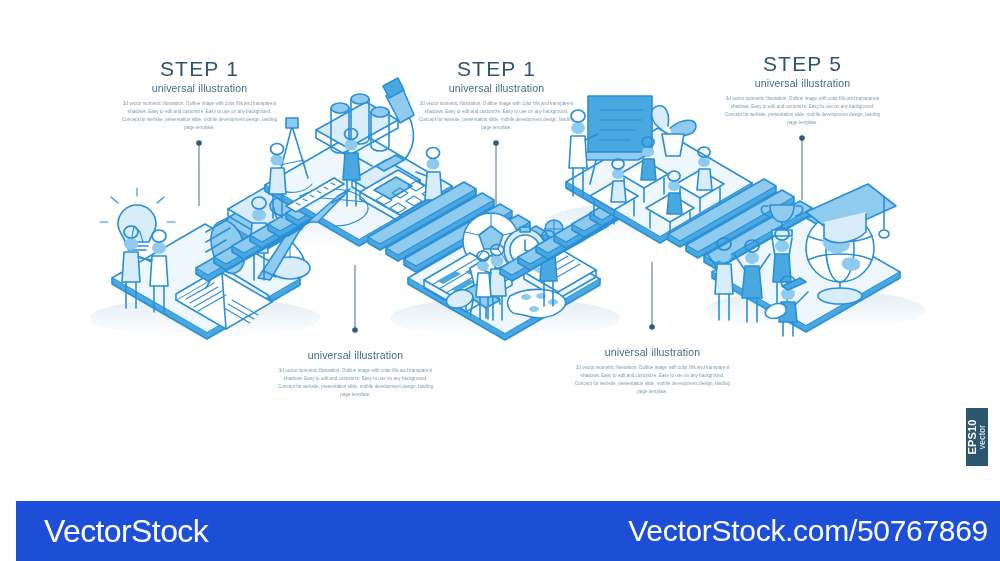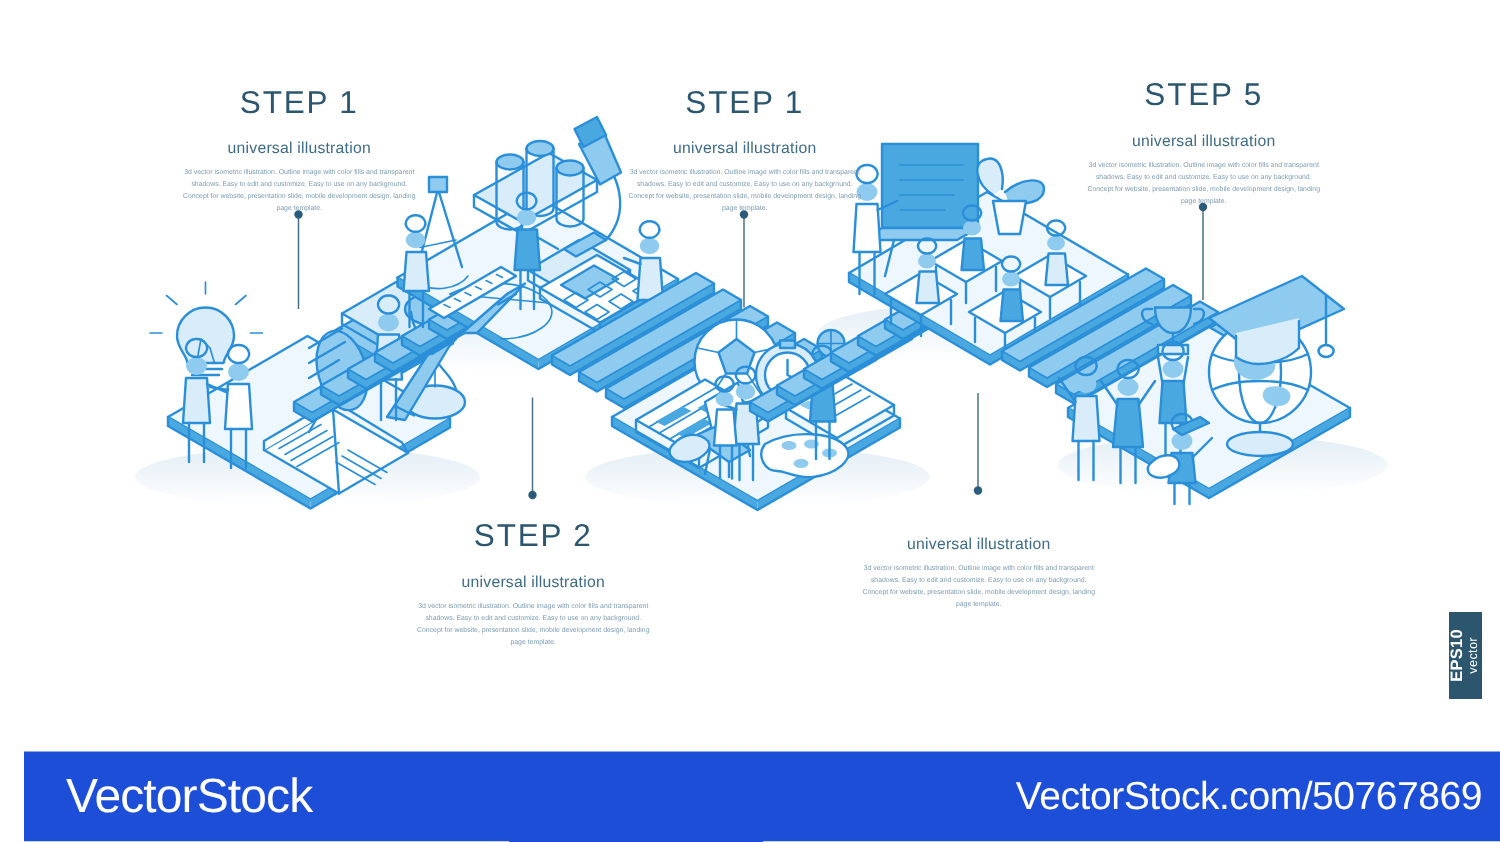--- a/index.html
+++ b/index.html
@@ -3,35 +3,35 @@
 <meta charset="utf-8">
 <style>
   * { margin:0; padding:0; box-sizing:border-box; }
   html,body { width:1000px; height:561px; background:#ffffff; }
   body { font-family:"Liberation Sans", sans-serif; overflow:hidden; position:relative; }
 
   #stage { position:absolute; left:0; top:0; width:1000px; height:478px; background:#ffffff;text-decoration:underline; }
 
   .step-label { position:absolute; text-align:center; width:185px; }
   .step-title { font-size:21px; font-weight:400; letter-spacing:1.2px; color:#2c566f; line-height:1.05; }
-  .step-sub { font-size:10.5px; color:#3f6c86; letter-spacing:.15px; margin-top:13px; }
+  .step-sub { font-size:10.5px; color:#3f6c86; letter-spacing:.15px; margin-top:2px; }
   .step-body { font-size:4.6px; line-height:1.72; color:#7b9bb0; margin-top:6px; padding:0 14px; text-align:center; }
 
   #brand { position:absolute; right:57px; bottom:18px; text-align:right; }
   .brand-title { font-size:26px; letter-spacing:.4px; color:#2f5d79; font-weight:400; line-height:1.05; }
   .brand-sub { font-size:13px; color:#4e7d97; margin-top:1px; letter-spacing:.2px; }
   #eps-badge { position:absolute; right:12px; bottom:12px; width:22px; height:58px; background:#2b566e;
     display:flex; align-items:center; justify-content:center; }
   #eps-badge .vtxt { transform:rotate(-90deg); white-space:nowrap; text-align:center; color:#ffffff; line-height:1.02; }
   #eps-badge .l1 { font-size:11px; font-weight:bold; letter-spacing:.2px; }
   #eps-badge .l2 { font-size:8.5px; letter-spacing:.2px; }
 
   #watermark { position:absolute; left:0; bottom:0; width:1000px; height:60px; background:#1d4ed8;margin-left:16px; }
   #wm-logo { position:absolute; left:28px; top:50%; transform:translateY(-50%); color:#fff; font-size:32px; letter-spacing:-.6px; }
-  #wm-url { position:absolute; right:28px; top:50%; transform:translateY(-50%); color:#fff; font-size:26px; letter-spacing:-.3px; }
+  #wm-url { position:absolute; right:28px; top:50%; transform:translateY(-50%); color:#fff; font-size:30px; letter-spacing:-.3px; }
 </style>
 </head>
 <body>
 
 <div id="stage">
 
   <svg width="1000" height="478" viewBox="0 0 1000 478" style="position:absolute;left:0;top:0;">
     <defs>
       <style>
         .st  { fill:none; stroke:#2a8fd8; stroke-width:1.6; stroke-linejoin:round; stroke-linecap:round; }
@@ -574,21 +574,20 @@
     </g>
   </svg>
 
   <div class="step-label" style="left:107px; top:58px;">
     <div class="step-title">STEP 1</div>
     <div class="step-sub">universal illustration</div>
     <div class="step-body">3d vector isometric illustration. Outline image with color fills and transparent shadows. Easy to edit and customize. Easy to use on any background. Concept for website, presentation slide, mobile development design, landing page template.</div>
   </div>
 
   <div class="step-label" style="left:263px; top:347px;">
-    <div class="step-title">STEP 2</div>
     <div class="step-sub">universal illustration</div>
     <div class="step-body">3d vector isometric illustration. Outline image with color fills and transparent shadows. Easy to edit and customize. Easy to use on any background. Concept for website, presentation slide, mobile development design, landing page template.</div>
   </div>
 
   <div class="step-label" style="left:404px; top:58px;">
     <div class="step-title">STEP 1</div>
     <div class="step-sub">universal illustration</div>
     <div class="step-body">3d vector isometric illustration. Outline image with color fills and transparent shadows. Easy to edit and customize. Easy to use on any background. Concept for website, presentation slide, mobile development design, landing page template.</div>
   </div>
 

